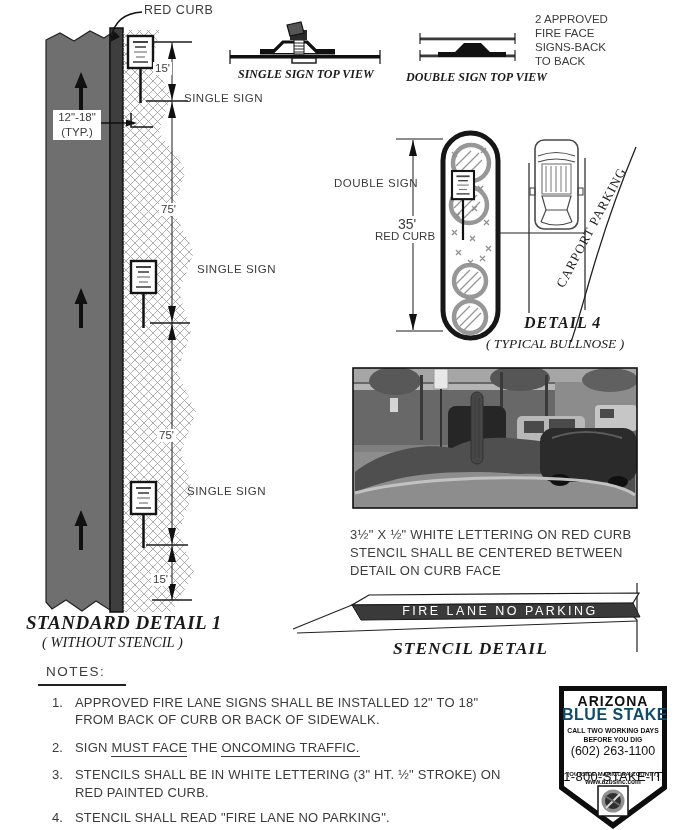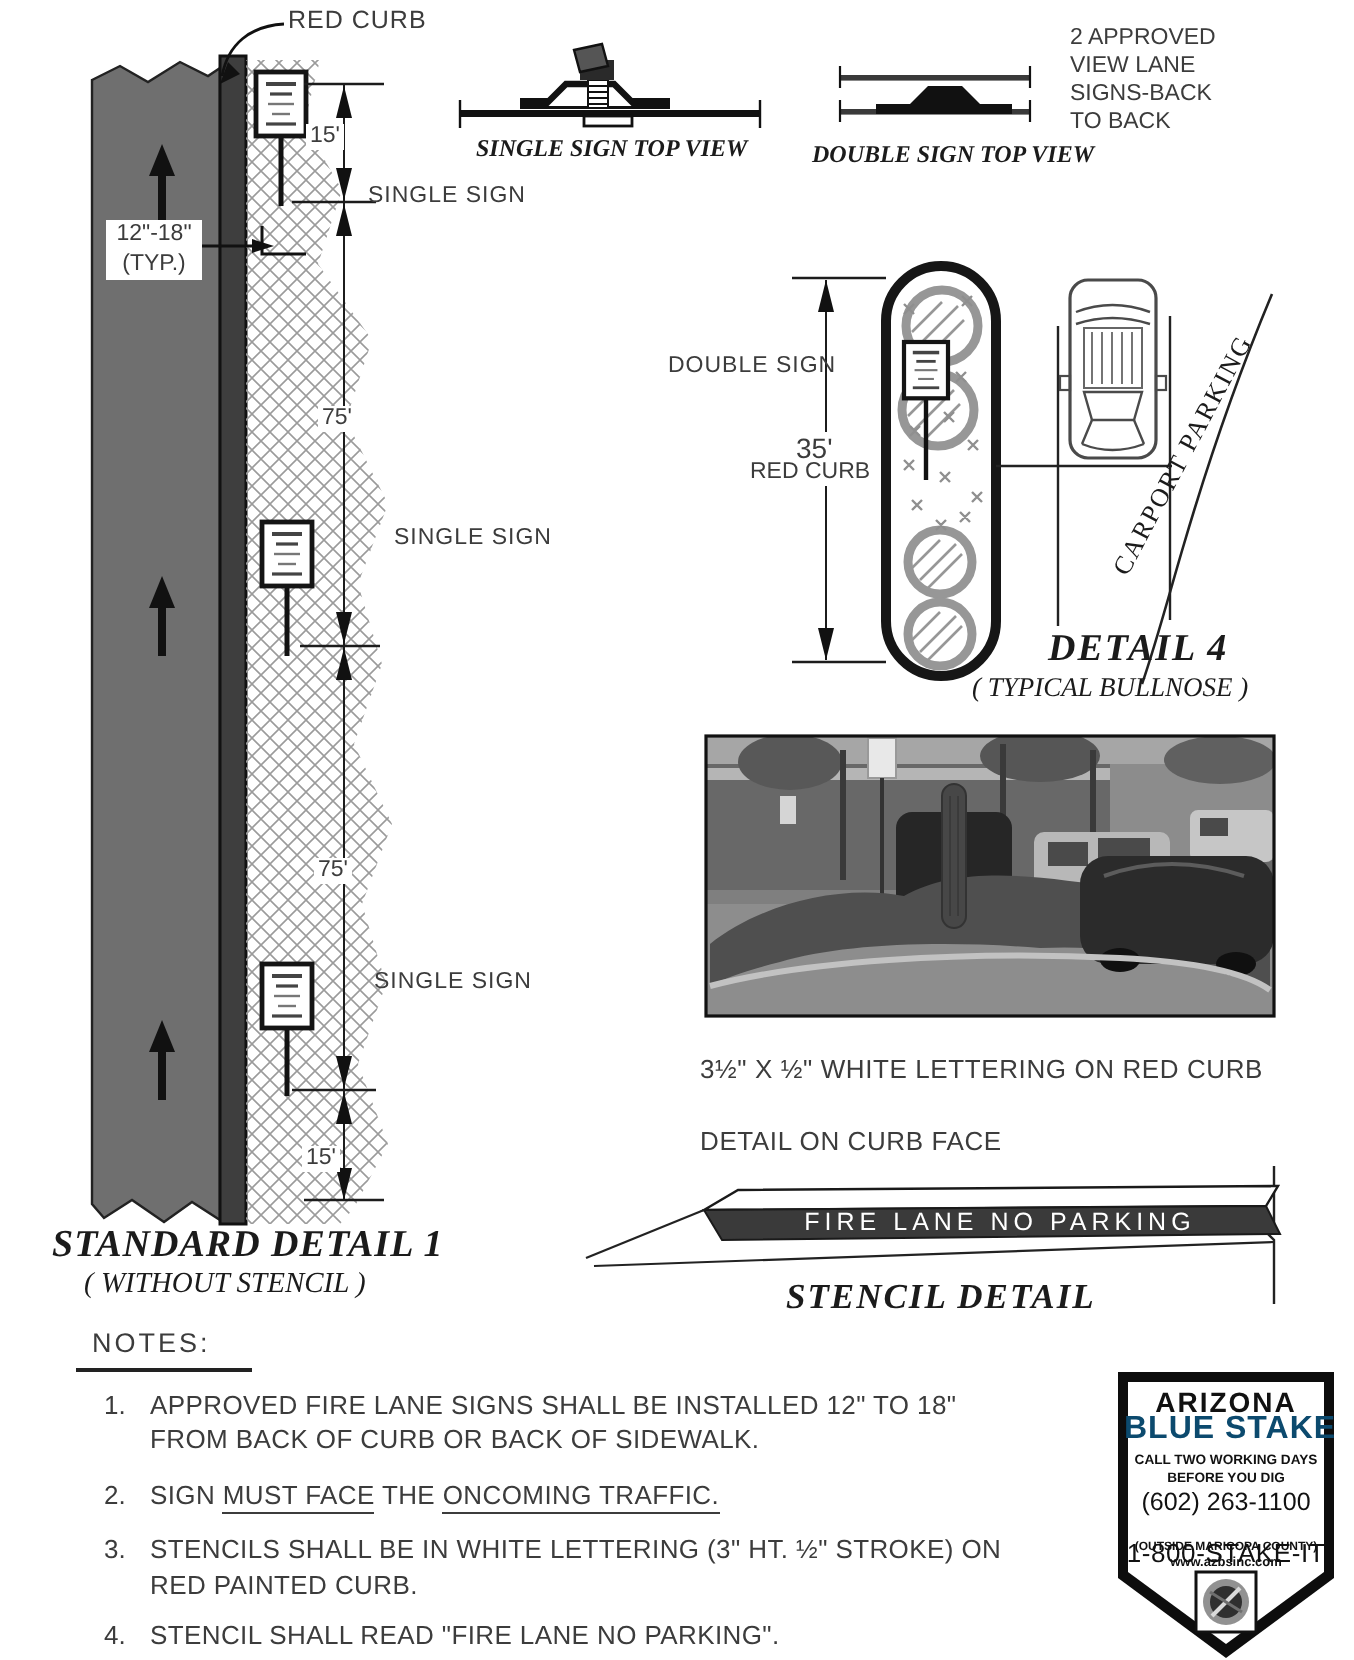--- a/index.html
+++ b/index.html
@@ -223,35 +223,36 @@
 <div class="t" style="left:187px;top:485px;font-size:11.5px;letter-spacing:0.5px;">SINGLE SIGN</div>
 
 <div class="t ser" style="left:26px;top:612px;font-size:19px;font-weight:bold;letter-spacing:0.5px;">STANDARD DETAIL 1</div>
 <div class="t ser" style="left:42px;top:634px;font-size:14.5px;">( WITHOUT STENCIL )</div>
 
 <div class="t ser" style="left:238px;top:68px;font-size:12px;font-weight:600;">SINGLE SIGN TOP VIEW</div>
 <div class="t ser" style="left:406px;top:71px;font-size:12px;font-weight:600;">DOUBLE SIGN TOP VIEW</div>
 
 <div class="t" style="left:535px;top:12px;font-size:11.5px;line-height:14px;">
   <div>2 APPROVED</div>
-  <div>VIEW LANE</div>
+  <div>FIRE FACE</div>
   <div>SIGNS-BACK</div>
   <div>TO BACK</div>
 </div>
 
 <div class="t" style="left:334px;top:177px;font-size:11.5px;letter-spacing:0.5px;">DOUBLE SIGN</div>
 <div class="t wbg" style="left:396px;top:216px;font-size:14px;">35'</div>
 <div class="t wbg" style="left:373px;top:230px;font-size:11.5px;">RED CURB</div>
 
 <div class="t ser ctr" style="left:526px;top:222px;width:130px;font-size:13px;font-style:normal;letter-spacing:1px;transform:rotate(-62deg);">CARPORT PARKING</div>
 
-<div class="t ser" style="left:524px;top:314px;font-size:19px;font-weight:bold;letter-spacing:1px;">DETAIL 4</div>
+<div class="t ser" style="left:524px;top:314px;font-size:16px;font-weight:bold;letter-spacing:1px;">DETAIL 4</div>
 <div class="t ser" style="left:486px;top:336px;font-size:13.5px;">( TYPICAL BULLNOSE )</div>
 
 <div class="t" style="left:350px;top:528px;font-size:13px;letter-spacing:0.3px;">3½" X ½" WHITE LETTERING ON RED CURB</div>
+<div class="t" style="left:350px;top:546px;font-size:13px;letter-spacing:0.3px;">STENCIL SHALL BE CENTERED BETWEEN</div>
 <div class="t" style="left:350px;top:564px;font-size:13px;letter-spacing:0.3px;">DETAIL ON CURB FACE</div>
 
 <div class="t ser" style="left:393px;top:638px;font-size:17.5px;font-weight:bold;letter-spacing:1px;">STENCIL DETAIL</div>
 <div class="t ctr" style="left:372px;top:604px;width:256px;font-size:12.5px;letter-spacing:2.5px;color:#fff;">FIRE LANE NO PARKING</div>
 
 <div class="t" style="left:38px;top:664px;width:80px;border-bottom:2.2px solid #222;padding:0 0 4px 8px;font-size:13.5px;letter-spacing:1.5px;">NOTES:</div>
 
 <div class="t" style="left:52px;top:696px;font-size:13px;">1.</div>
 <div class="t" style="left:75px;top:696px;font-size:13px;letter-spacing:0.2px;">APPROVED FIRE LANE SIGNS SHALL BE INSTALLED 12" TO 18"</div>
 <div class="t" style="left:75px;top:713px;font-size:13px;letter-spacing:0.2px;">FROM BACK OF CURB OR BACK OF SIDEWALK.</div>

